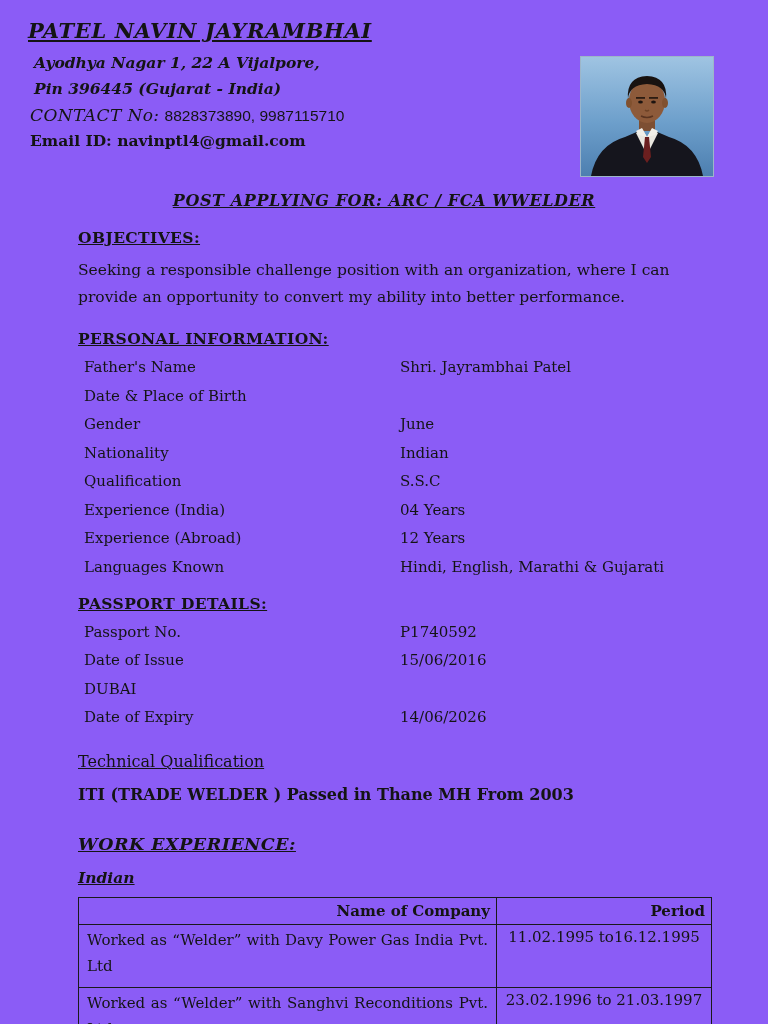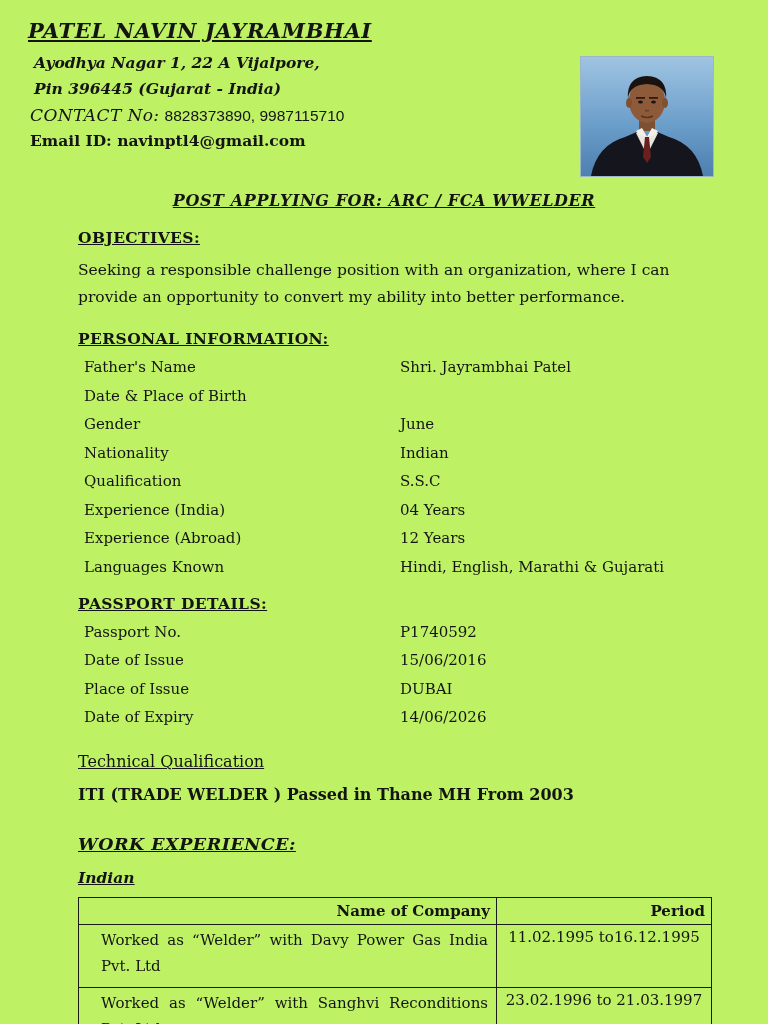--- a/index.html
+++ b/index.html
@@ -1,21 +1,21 @@
 <!DOCTYPE html>
 <html><head>
 <meta charset="utf-8">
 <style>
   * { box-sizing: border-box; }
   html, body { margin: 0; padding: 0; background: #e8e8e8; }
   .page {
     width: 768px;
     height: 1024px;
     margin: 0 auto;
-    background: #bef264;
+    background: #8b5cf6;
     font-family: "DejaVu Serif", serif;
     color: #141414;
     position: relative;
     padding: 12px 28px 0 28px;
     overflow: hidden;
   }
 
   
   .header { display: flex; justify-content: space-between; }
   .header-left { flex: 1; }
@@ -118,21 +118,21 @@
   }
   .we-table th {
     font-weight: bold;
     text-align: right;
     padding: 4px 6px;
     font-size: 15px;
   }
   .we-table td.company {
     width: 418px;
     text-align: justify;
-    padding: 3px 8px 8px 22px;
+    padding: 3px 8px 8px 8px;
     line-height: 1.7;
   }
   .we-table td.period {
     text-align: center;
     padding: 3px 4px;
     white-space: nowrap;
   }
 </style>
 </head>
 <body>
@@ -239,21 +239,20 @@
     <div class="pd">
       <div class="info-row">
         <span class="info-label">Passport No.</span>
         <span class="info-value">P1740592</span>
       </div>
       <div class="info-row">
         <span class="info-label">Date of Issue</span>
         <span class="info-value">15/06/2016</span>
       </div>
       <div class="info-row">
-        <span class="info-label">Place of Issue</span>
         <span class="info-value">DUBAI</span>
       </div>
       <div class="info-row">
         <span class="info-label">Date of Expiry</span>
         <span class="info-value">14/06/2026</span>
       </div>
     </div>
 
     <div class="tech-heading">Technical Qualification</div>
     <div class="tech-text">ITI (TRADE WELDER ) Passed in Thane MH From 2003</div>

